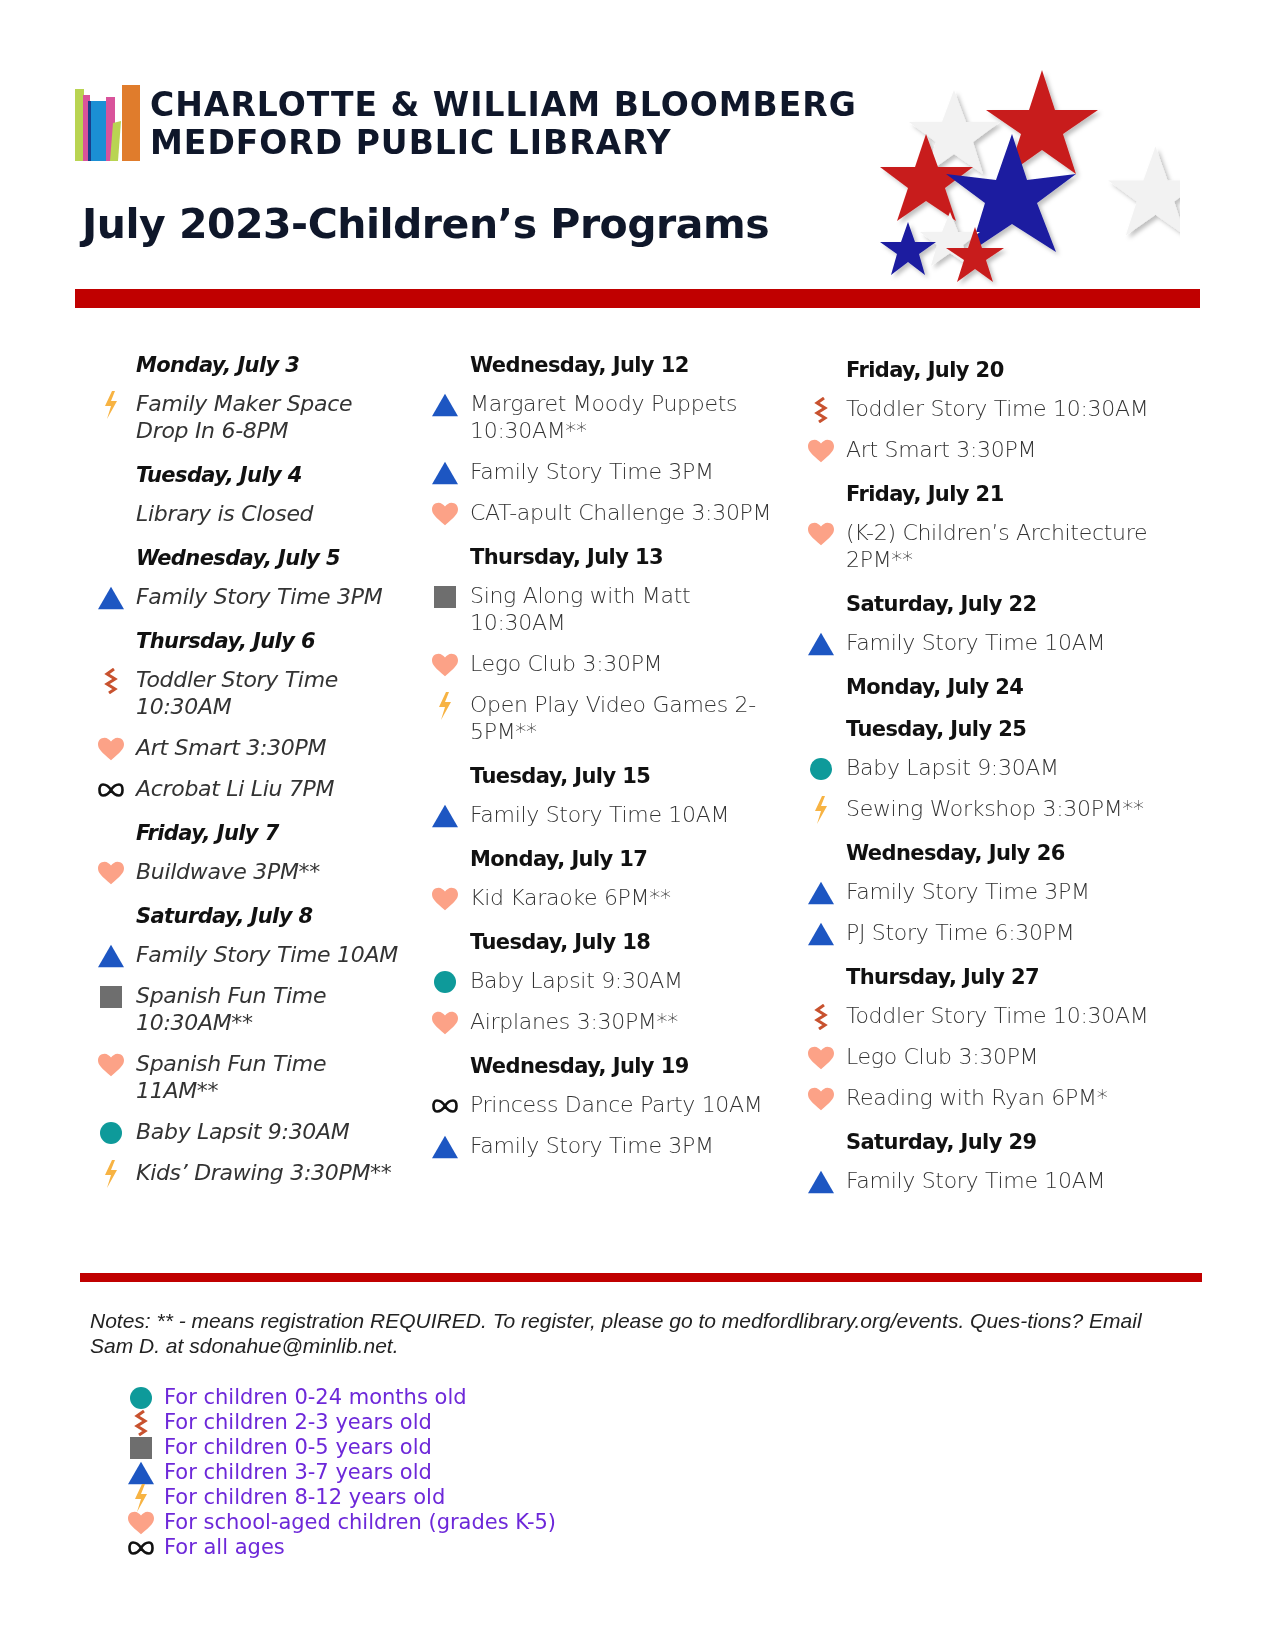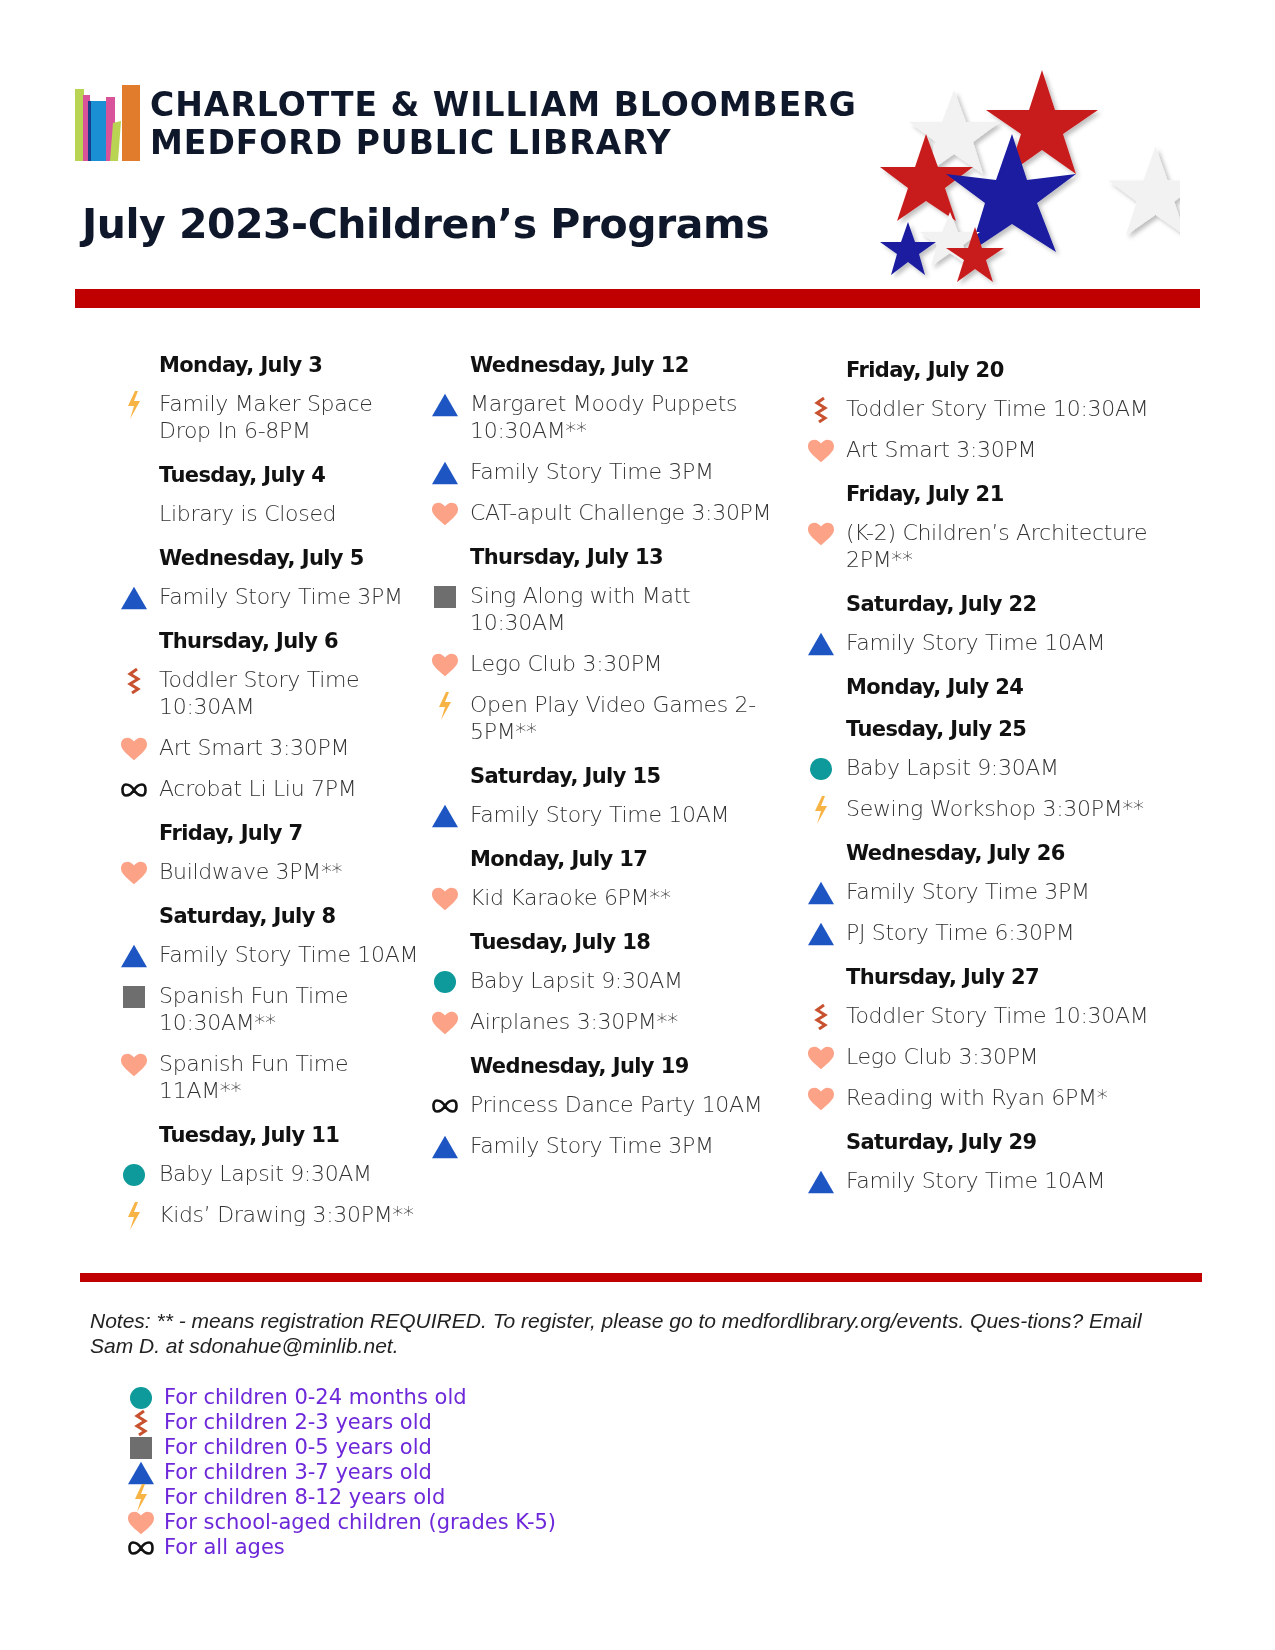--- a/index.html
+++ b/index.html
@@ -8,21 +8,21 @@
   .logo { position:absolute; left:75px; top:85px; width:66px; height:76px; }
   .org { position:absolute; left:150px; top:86px; color:#0f172a; font-family:"DejaVu Sans", sans-serif;
          font-weight:bold; font-size:33px; line-height:38px; letter-spacing:1px; }
   .page-title { position:absolute; left:82px; top:200px; font-family:"DejaVu Sans", sans-serif;
          font-weight:bold; font-size:41px; letter-spacing:-0.5px; color:#0f172a; }
   .stars { position:absolute; left:880px; top:62px; width:300px; height:225px; }
   .rule { position:absolute; background:#c00000; }
   .rule-top { left:75px; top:289px; width:1125px; height:19px; }
   .rule-bottom { left:80px; top:1273px; width:1122px; height:9px; }
   .col { position:absolute; top:348px; }
-  .col1 { left:121px; width:300px; }
+  .col1 { left:98px; width:300px;font-style:italic; }
   .col2 { left:432px; width:345px; }
   .col3 { left:808px; width:395px; top:353px; }
   .day { font-family:"DejaVu Sans", sans-serif; font-weight:bold; font-size:21px; letter-spacing:-0.6px;
          padding-left:38px; height:42px; line-height:34px; color:#111; }
   .ev { position:relative; padding-left:38px; font-family:"DejaVu Sans", sans-serif; font-weight:200;
         font-size:22px; line-height:27px; color:#333; margin-bottom:14px; letter-spacing:-0.3px; }
   .ev .ico { position:absolute; left:0; top:3px; width:26px; height:24px; display:flex;
         align-items:center; justify-content:center; }
   .notes { position:absolute; left:90px; top:1308px; width:1060px; font-family:"Liberation Sans", sans-serif;
         font-size:21px; line-height:25px; color:#222;font-style:italic; }
@@ -117,21 +117,20 @@
     <div class="ev"><span class="ico">
         <svg width="22" height="22" viewBox="0 0 22 22">
           <rect x="0" y="0" width="22" height="22" fill="#6e6e6e"></rect>
         </svg>
       </span><span>Spanish Fun Time 10:30AM**</span></div>
     <div class="ev"><span class="ico">
         <svg width="28" height="24" viewBox="0 0 28 24">
           <path d="M14,24 C4,16 0,12 0,7 C0,3 3,0 7,0 C10,0 12,2 14,4 C16,2 18,0 21,0 C25,0 28,3 28,7 C28,12 24,16 14,24 Z" fill="#fca287"></path>
         </svg>
       </span><span>Spanish Fun Time 11AM**</span></div>
-    <div class="day">Tuesday, July 11</div>
     <div class="ev"><span class="ico">
         <svg width="24" height="24" viewBox="0 0 24 24">
           <circle cx="12" cy="12" r="11" fill="#0e9a9a"></circle>
         </svg>
       </span><span>Baby Lapsit  9:30AM</span></div>
     <div class="ev"><span class="ico">
         <svg width="16" height="28" viewBox="0 0 16 28">
           <polygon points="9,0 2,15 8,15 4,28 14,10 8,10 12,0" fill="#f7b343"></polygon>
         </svg>
       </span><span>Kids’ Drawing  3:30PM**</span></div>
@@ -162,21 +161,21 @@
     <div class="ev"><span class="ico">
         <svg width="28" height="24" viewBox="0 0 28 24">
           <path d="M14,24 C4,16 0,12 0,7 C0,3 3,0 7,0 C10,0 12,2 14,4 C16,2 18,0 21,0 C25,0 28,3 28,7 C28,12 24,16 14,24 Z" fill="#fca287"></path>
         </svg>
       </span><span>Lego Club 3:30PM</span></div>
     <div class="ev"><span class="ico">
         <svg width="16" height="28" viewBox="0 0 16 28">
           <polygon points="9,0 2,15 8,15 4,28 14,10 8,10 12,0" fill="#f7b343"></polygon>
         </svg>
       </span><span>Open Play Video Games 2-5PM**</span></div>
-    <div class="day">Saturday, July 15</div>
+    <div class="day">Tuesday, July 15</div>
     <div class="ev"><span class="ico">
         <svg width="28" height="24" viewBox="0 0 28 24">
           <polygon points="14,0 28,24 0,24" fill="#1d56c2"></polygon>
         </svg>
       </span><span>Family Story Time 10AM</span></div>
     <div class="day">Monday, July 17</div>
     <div class="ev"><span class="ico">
         <svg width="28" height="24" viewBox="0 0 28 24">
           <path d="M14,24 C4,16 0,12 0,7 C0,3 3,0 7,0 C10,0 12,2 14,4 C16,2 18,0 21,0 C25,0 28,3 28,7 C28,12 24,16 14,24 Z" fill="#fca287"></path>
         </svg>

